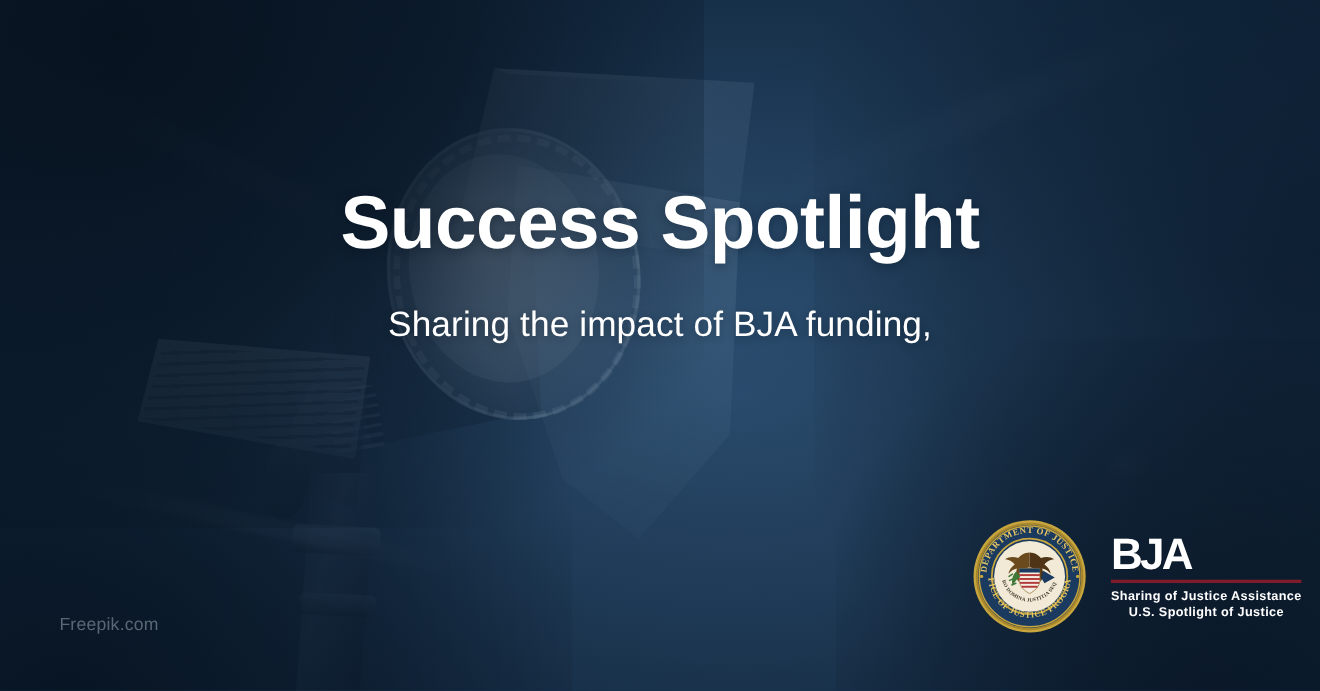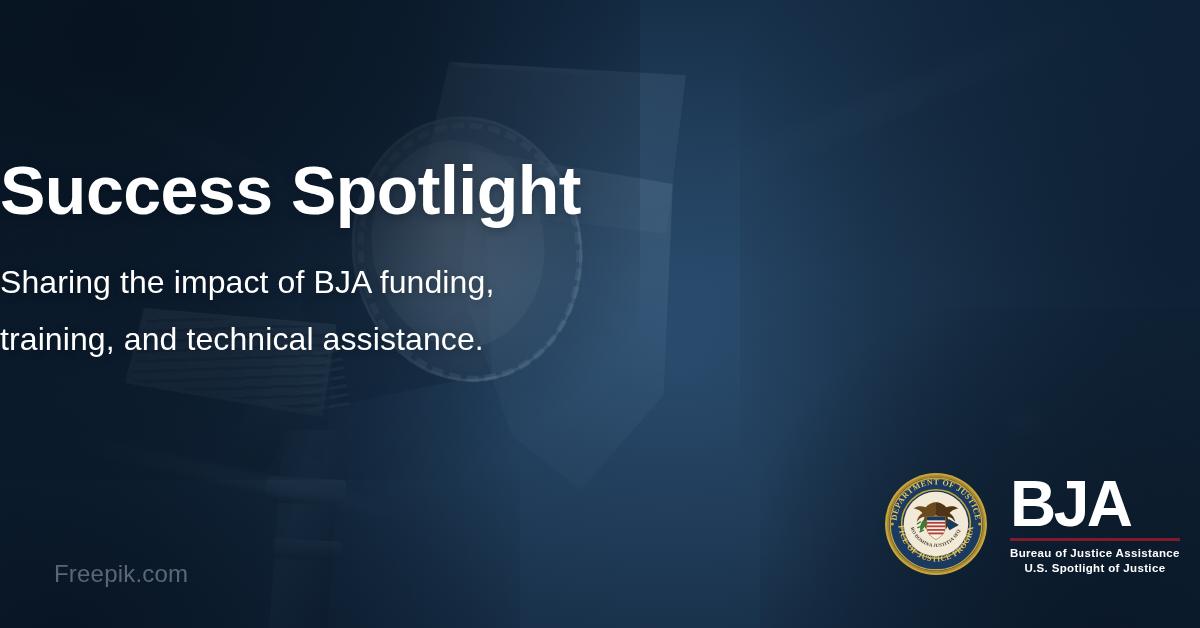--- a/index.html
+++ b/index.html
@@ -253,22 +253,22 @@
   .tint {
     position: absolute;
     inset: 0;
     background: linear-gradient(180deg, rgba(10,26,44,0.30) 0%, rgba(12,30,48,0.18) 45%, rgba(9,22,38,0.40) 100%);
   }
 
   
   .content {
     position: absolute;
     left: 0; right: 0;
-    top: 156px;
-    text-align: left;
+    top: 168px;
+    text-align: center;
   }
   .title {
     margin: 0;
     color: #ffffff;
     font-size: 68px;
     font-weight: 700;
     letter-spacing: -0.5px;
     line-height: 1.0;
     text-shadow: 0 2px 10px rgba(4,14,26,0.35);
   }
@@ -283,21 +283,21 @@
   }
   .subtitle .line { display: block; }
 
   
   .watermark {
     position: absolute;
     left: 54px;
     top: 560px;
     color: #8b97a3;
     opacity: 0.62;
-    font-size: 24px;
+    font-size: 16px;
     font-weight: 400;
     letter-spacing: 0.2px;
   }
 
   
   .logo-row {
     position: absolute;
     left: 884px;
     top: 472px;
     display: flex;
@@ -310,21 +310,21 @@
     flex: 0 0 auto;
   }
   .bja {
     display: flex;
     flex-direction: column;
     align-items: stretch;
     padding-top: 4px;
   }
   .bja-word {
     color: #ffffff;
-    font-size: 64px;
+    font-size: 40px;
     font-weight: 700;
     line-height: 0.88;
     letter-spacing: -2.5px;
     text-shadow: 1px 1px 0 rgba(10,22,38,0.55);
   }
   .bja-rule {
     height: 3px;
     background: #7e1c2b;
     margin: 5px 0 5px 0;
   }
@@ -376,21 +376,20 @@
     <div class="vig-bottomleft"></div>
     <div class="vig-right"></div>
     <div class="vig-bottomright"></div>
     <div class="tint"></div>
   </div>
 
   <div class="content">
     <h1 class="title">Success Spotlight</h1>
     <p class="subtitle">
       <span class="line">Sharing the impact of BJA funding,</span>
-      <span class="line">training, and technical assistance.</span>
     </p>
   </div>
 
   <div class="watermark">Freepik.com</div>
 
   <div class="logo-row">
 
     <svg class="seal" viewBox="0 0 200 200">
       <circle cx="100" cy="100" r="98" fill="#c8a63e"></circle>
       <circle cx="100" cy="100" r="94" fill="#a8862c"></circle>
@@ -436,20 +435,20 @@
       <path id="motto" d="M 52 108 A 50 50 0 0 0 148 108" fill="none"></path>
       <text font-family="'Liberation Serif', serif" font-size="9" font-weight="bold" fill="#3a3326" letter-spacing="0.4">
         <textPath href="#motto" startOffset="50%" text-anchor="middle">QUI PRO DOMINA JUSTITIA SEQUITUR</textPath>
       </text>
     </svg>
 
     <div class="bja">
       <div class="bja-word">BJA</div>
       <div class="bja-rule"></div>
       <div class="bja-sub">
-        <div>Bureau of Justice Assistance</div>
+        <div>Sharing of Justice Assistance</div>
         <div>U.S. Spotlight of Justice</div>
       </div>
     </div>
 
   </div>
 
 </div>
 
 </body></html>

